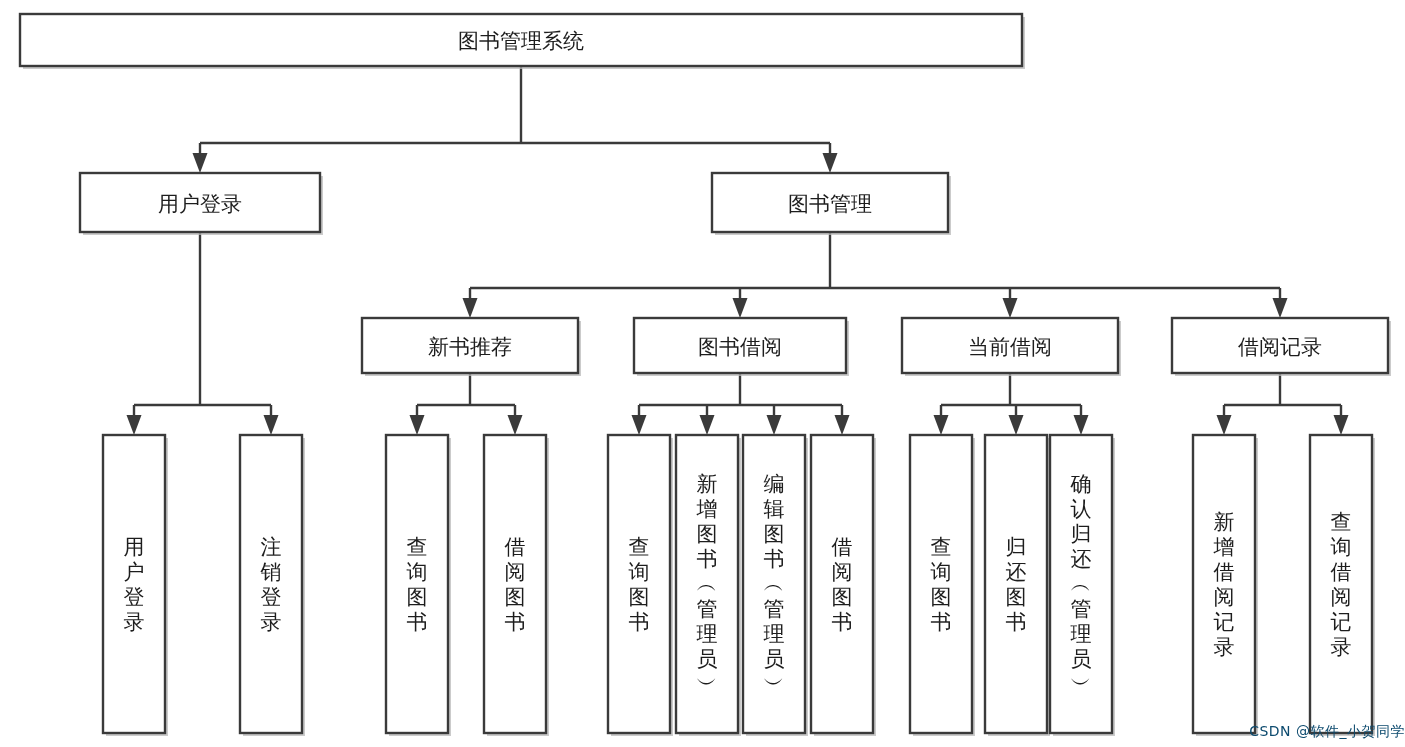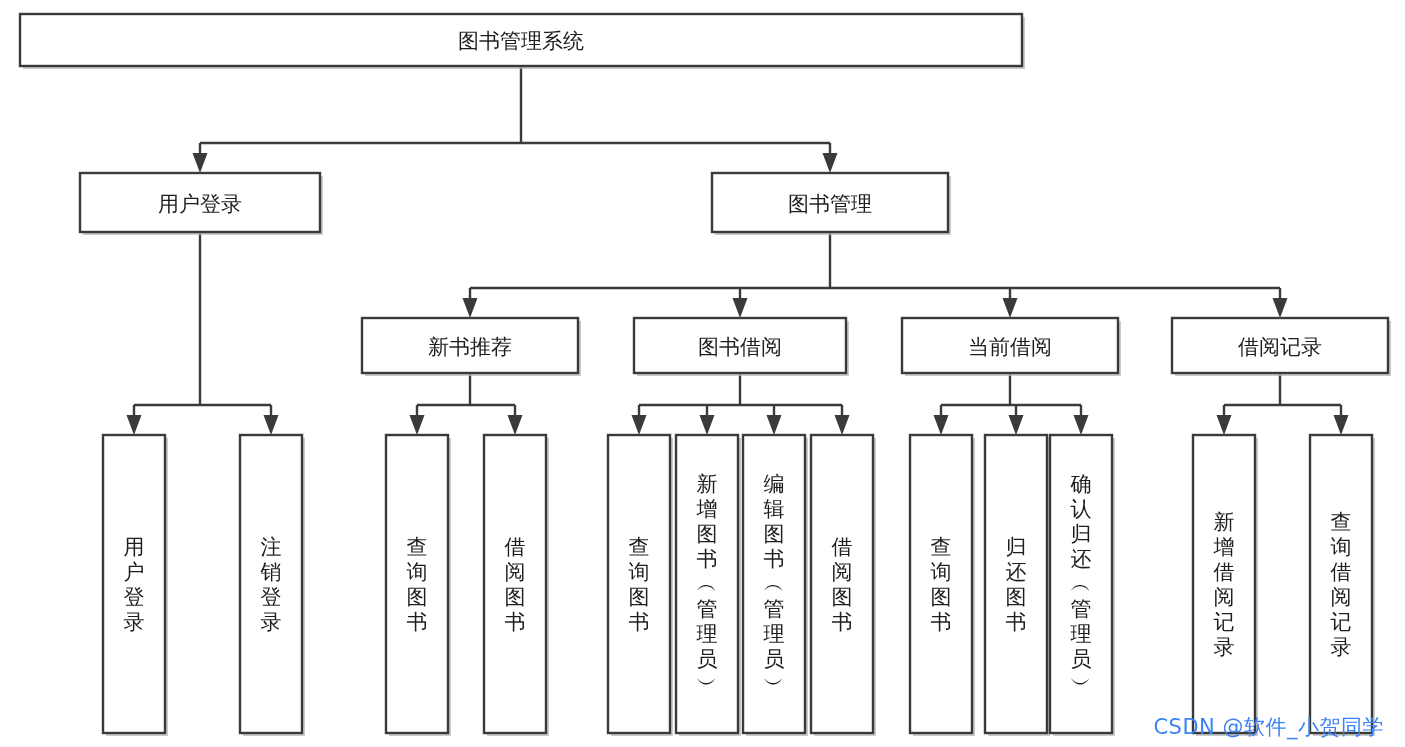--- a/index.html
+++ b/index.html
@@ -56,25 +56,25 @@
     dominant-baseline: central;
   }
   .node-label-v {
     font-family: "DejaVu Sans", "Liberation Sans", sans-serif;
     font-size: 21px;
     fill: #1d1d1d;
     text-anchor: middle;
   }
   .watermark {
     position: absolute;
-    right: 21px;
+    right: 0;
     bottom: 6px;
     font-family: "DejaVu Sans", "Liberation Sans", sans-serif;
-    font-size: 21px;
-    color: #3b82f6;
+    font-size: 14px;
+    color: #0c4a6e;
     letter-spacing: 0.5px;
     white-space: nowrap;
     pointer-events: none;
   }
 </style>
 </head>
 <body>
 
 <div id="diagram-root">
   <svg id="tree-svg" viewBox="0 0 1405 747">

